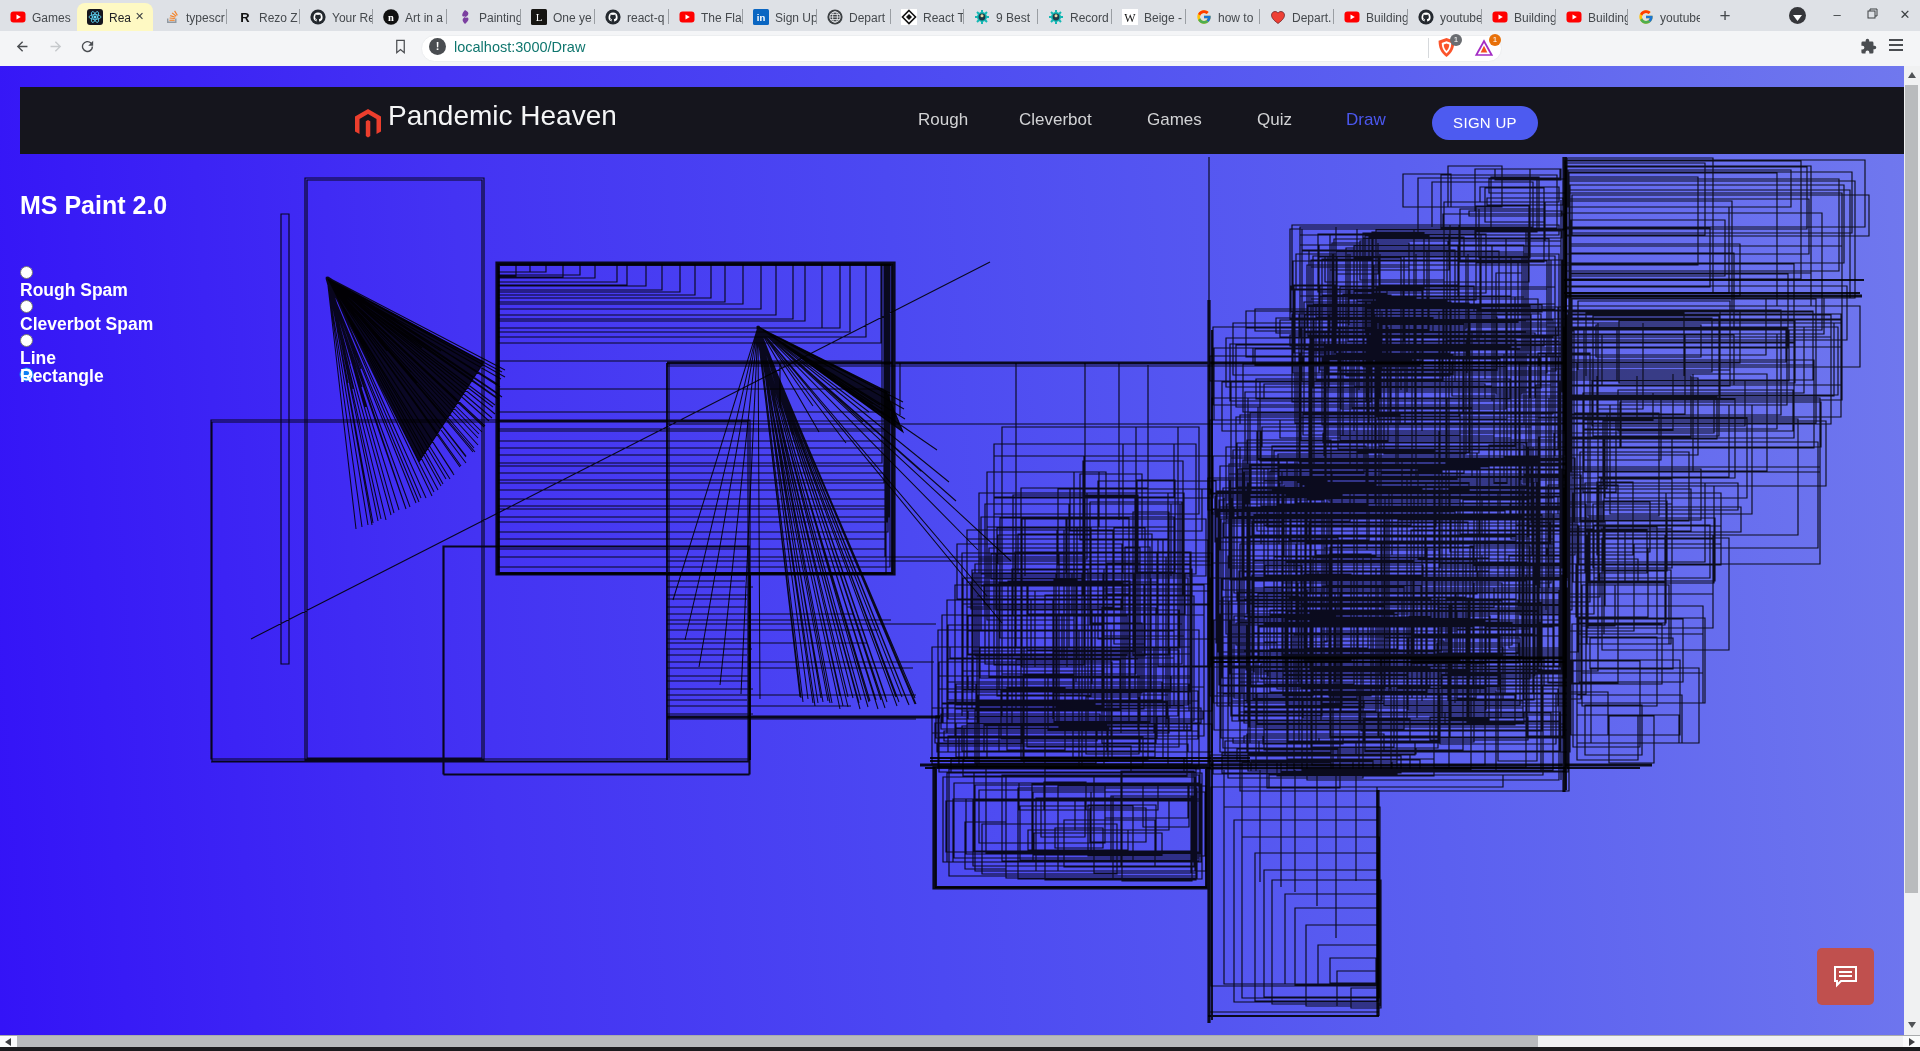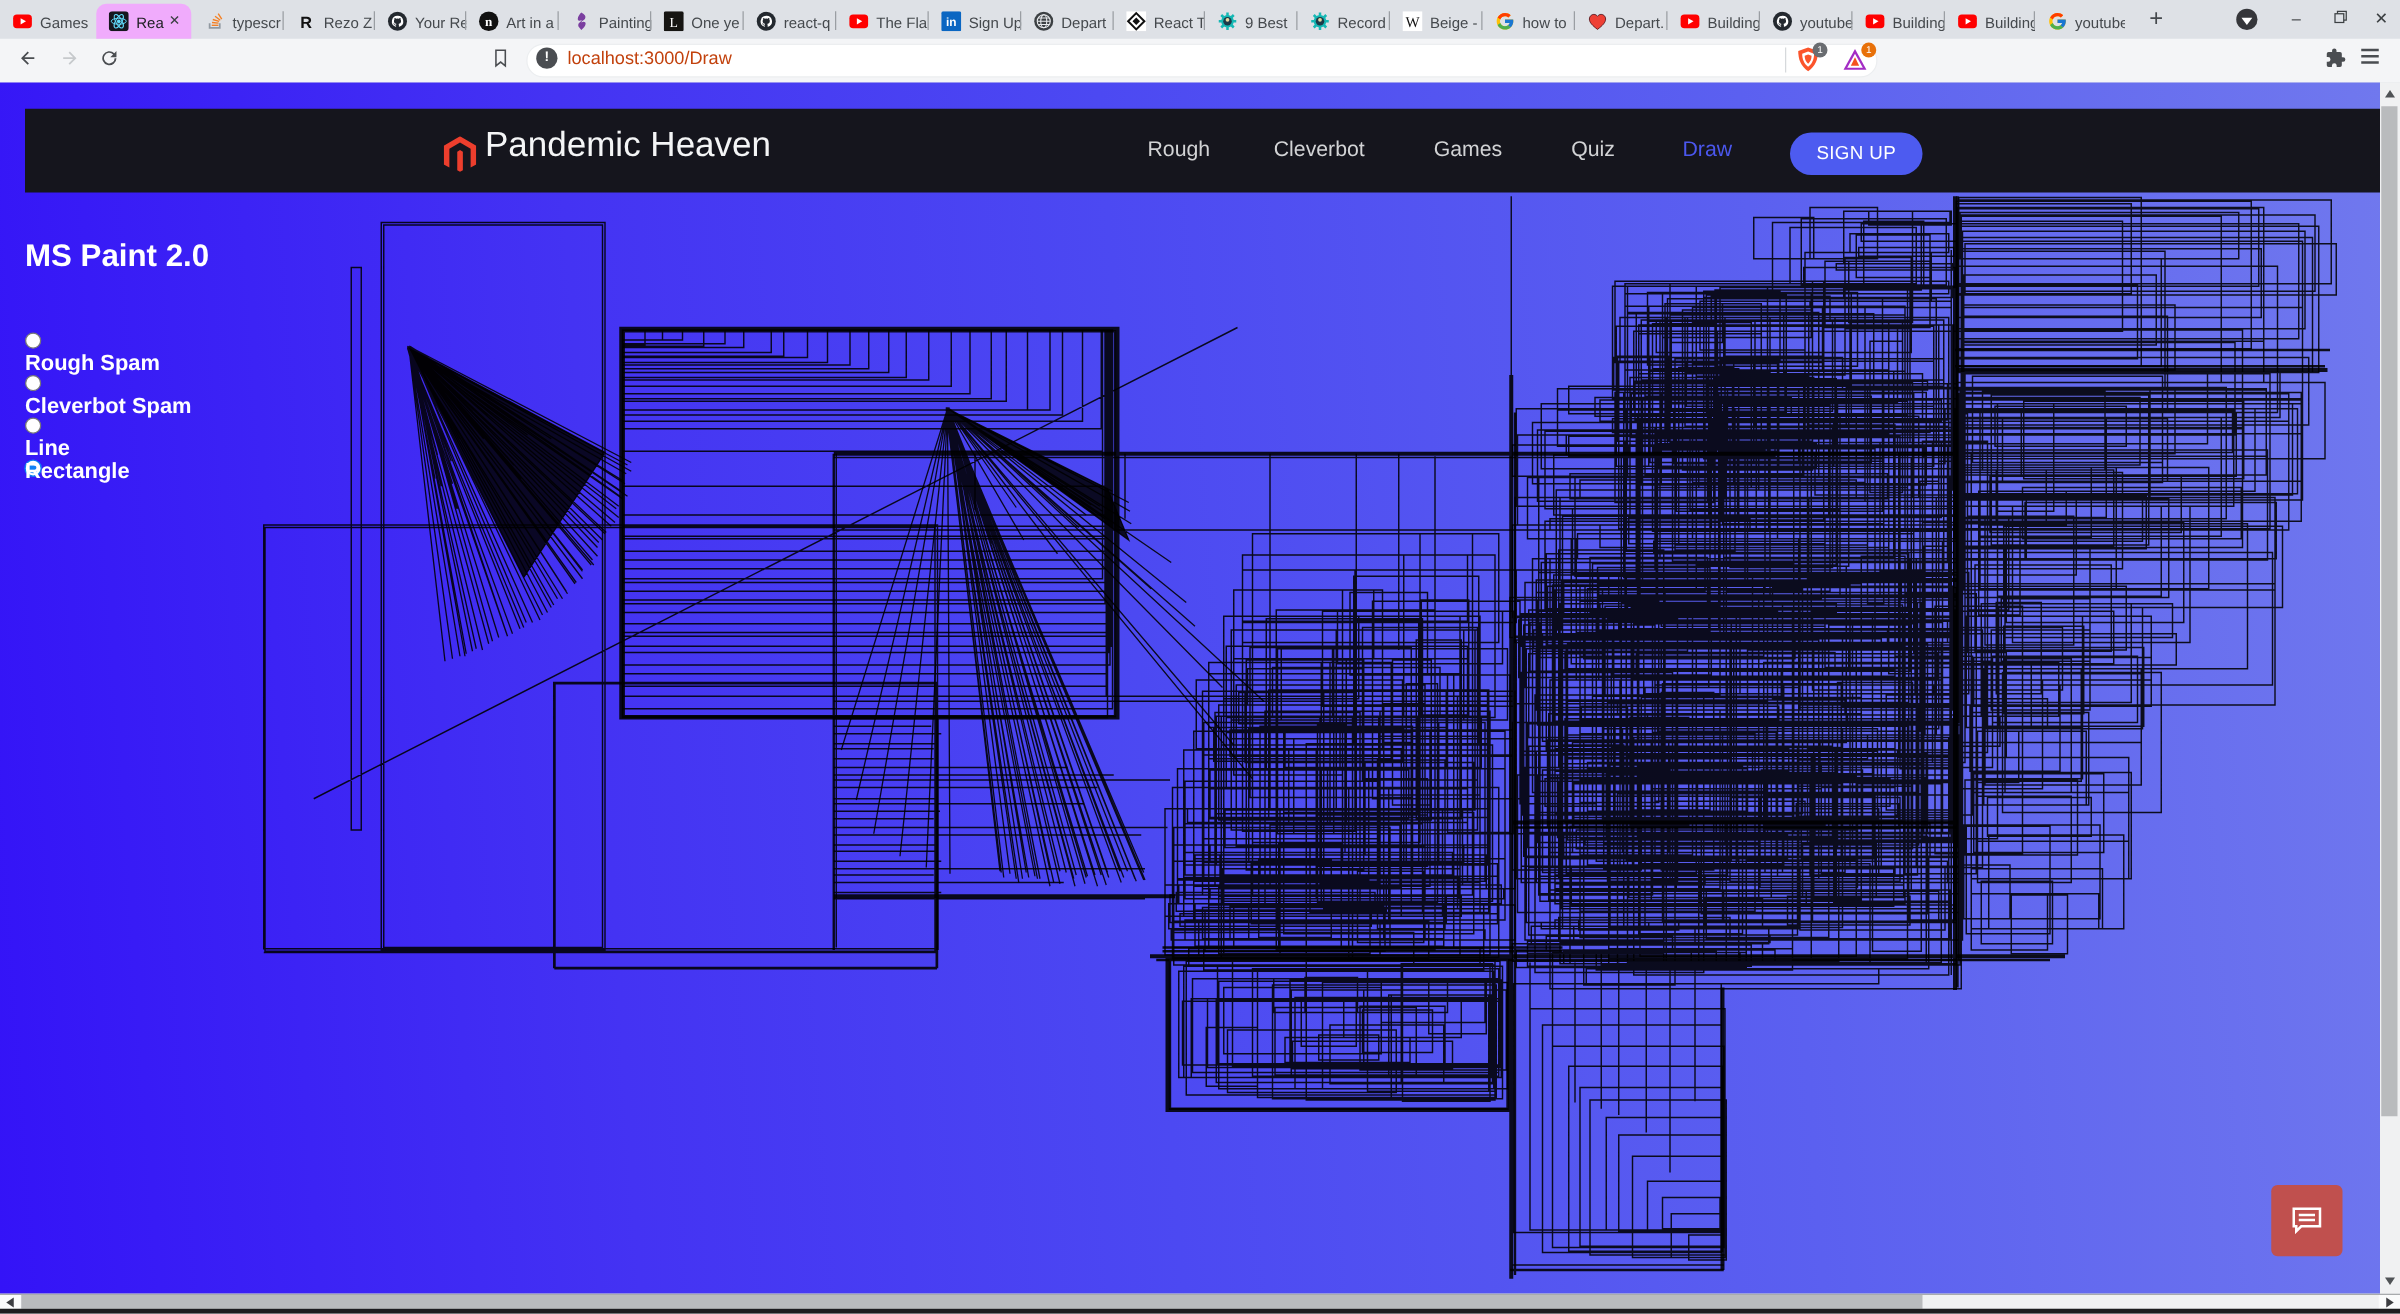--- a/index.html
+++ b/index.html
@@ -1,31 +1,31 @@
 <!DOCTYPE html>
 <html><head><meta charset="utf-8"><style>
 *{margin:0;padding:0;box-sizing:border-box}
 html,body{width:1920px;height:1051px;overflow:hidden;font-family:"Liberation Sans",sans-serif}
 #win{position:relative;width:1920px;height:1051px;background:#dee1e6}
 
 #tabbar{position:absolute;left:0;top:0;width:1920px;height:31px;background:#dee1e6}
 .tab{position:absolute;top:3px;height:28px;color:#45494d;font-size:12px;white-space:nowrap;overflow:hidden}
 .tab .fav{position:absolute;left:10px;top:6px;width:16px;height:16px;display:inline-flex;align-items:center;justify-content:center}
 .tab .ttl{position:absolute;left:32px;top:7.5px}
-.tab.active{background:#f0abfc;border-radius:8px 8px 0 0;z-index:2;color:#202124}
+.tab.active{background:#fef9c3;border-radius:8px 8px 0 0;z-index:2;color:#202124}
 .tab.active .tclose{position:absolute;left:58px;top:7px;font-size:11px;color:#3c4043}
 .tdiv{position:absolute;top:9px;width:1px;height:15px;background:#9a9ea3}
 #newtab{position:absolute;left:1712px;top:5px;width:26px;height:24px;font-size:19px;color:#45494d;text-align:center;line-height:22px}
 #tsearch{position:absolute;left:1789px;top:7px;width:17px;height:17px;border-radius:50%;background:#35363a;text-align:center}
 .winbtn{position:absolute;top:0;height:31px;color:#3c4043;text-align:center;font-size:13px;line-height:30px}
 
 #toolbar{position:absolute;left:0;top:31px;width:1920px;height:35px;background:#f4f5f7}
 .navic{position:absolute;top:38px;color:#4a4d51}
 #urlpill{position:absolute;left:421px;top:35px;width:1081px;height:27px;background:#fff;border:1px solid #eceef0;border-radius:14px}
-#urltext{position:absolute;left:454px;top:39px;font-size:14.5px;color:#c2410c}
+#urltext{position:absolute;left:454px;top:39px;font-size:14.5px;color:#0f766e}
 #infoc{position:absolute;left:429px;top:38px;width:17px;height:17px;border-radius:50%;background:#4a4d51;color:#fff;font-size:11px;text-align:center;line-height:17px;font-weight:bold}
 .badge{position:absolute;width:12px;height:12px;border-radius:6px;color:#fff;font-size:8px;text-align:center;line-height:12px}
 
 #page{position:absolute;left:0;top:66px;width:1904px;height:969px;overflow:hidden;
 background:linear-gradient(86deg,#3413f7 0%,#4433f3 26%,#4c49f2 48%,#5b60f0 74%,#7078ee 100%)}
 #navbar{position:absolute;left:20px;top:21px;width:1908px;height:67px;background:#15151d}
 #logo{position:absolute;left:335px;top:22px}
 #brand{position:absolute;left:368px;top:13px;font-size:28px;color:#f4f5f6}
 .nl{position:absolute;top:23px;font-size:17px;color:#d2d3d5}
 #signup{position:absolute;left:1412px;top:19px;width:106px;height:34px;background:#4d5bf0;border-radius:17px;color:#fff;font-size:15px;text-align:center;line-height:34px;letter-spacing:0.3px}

